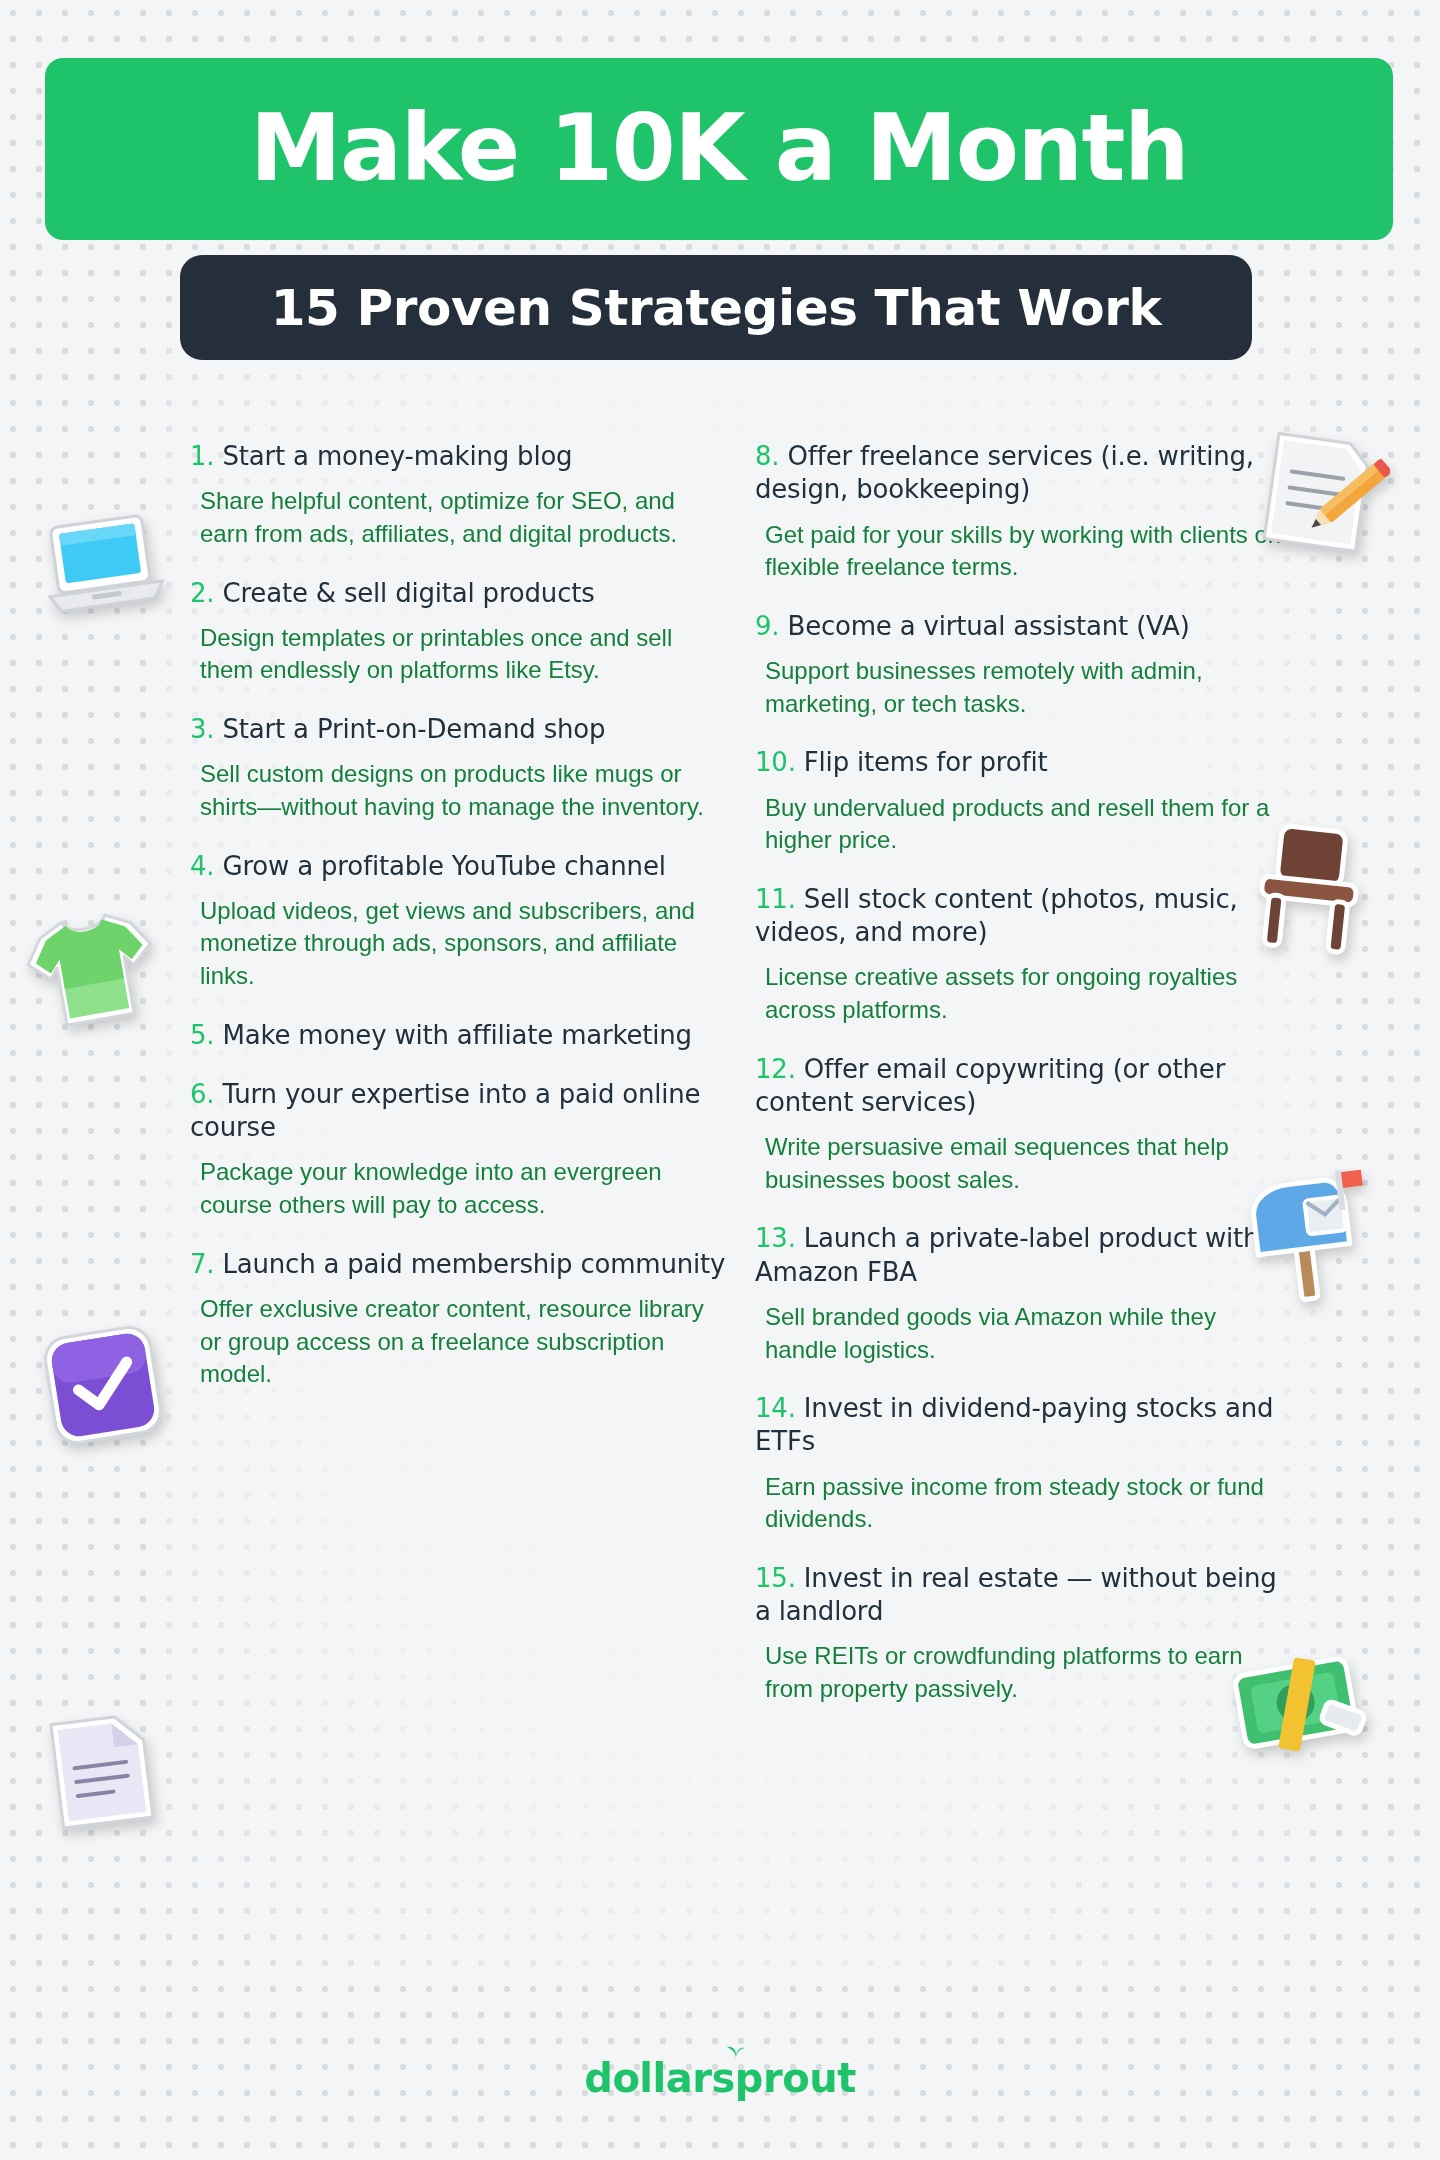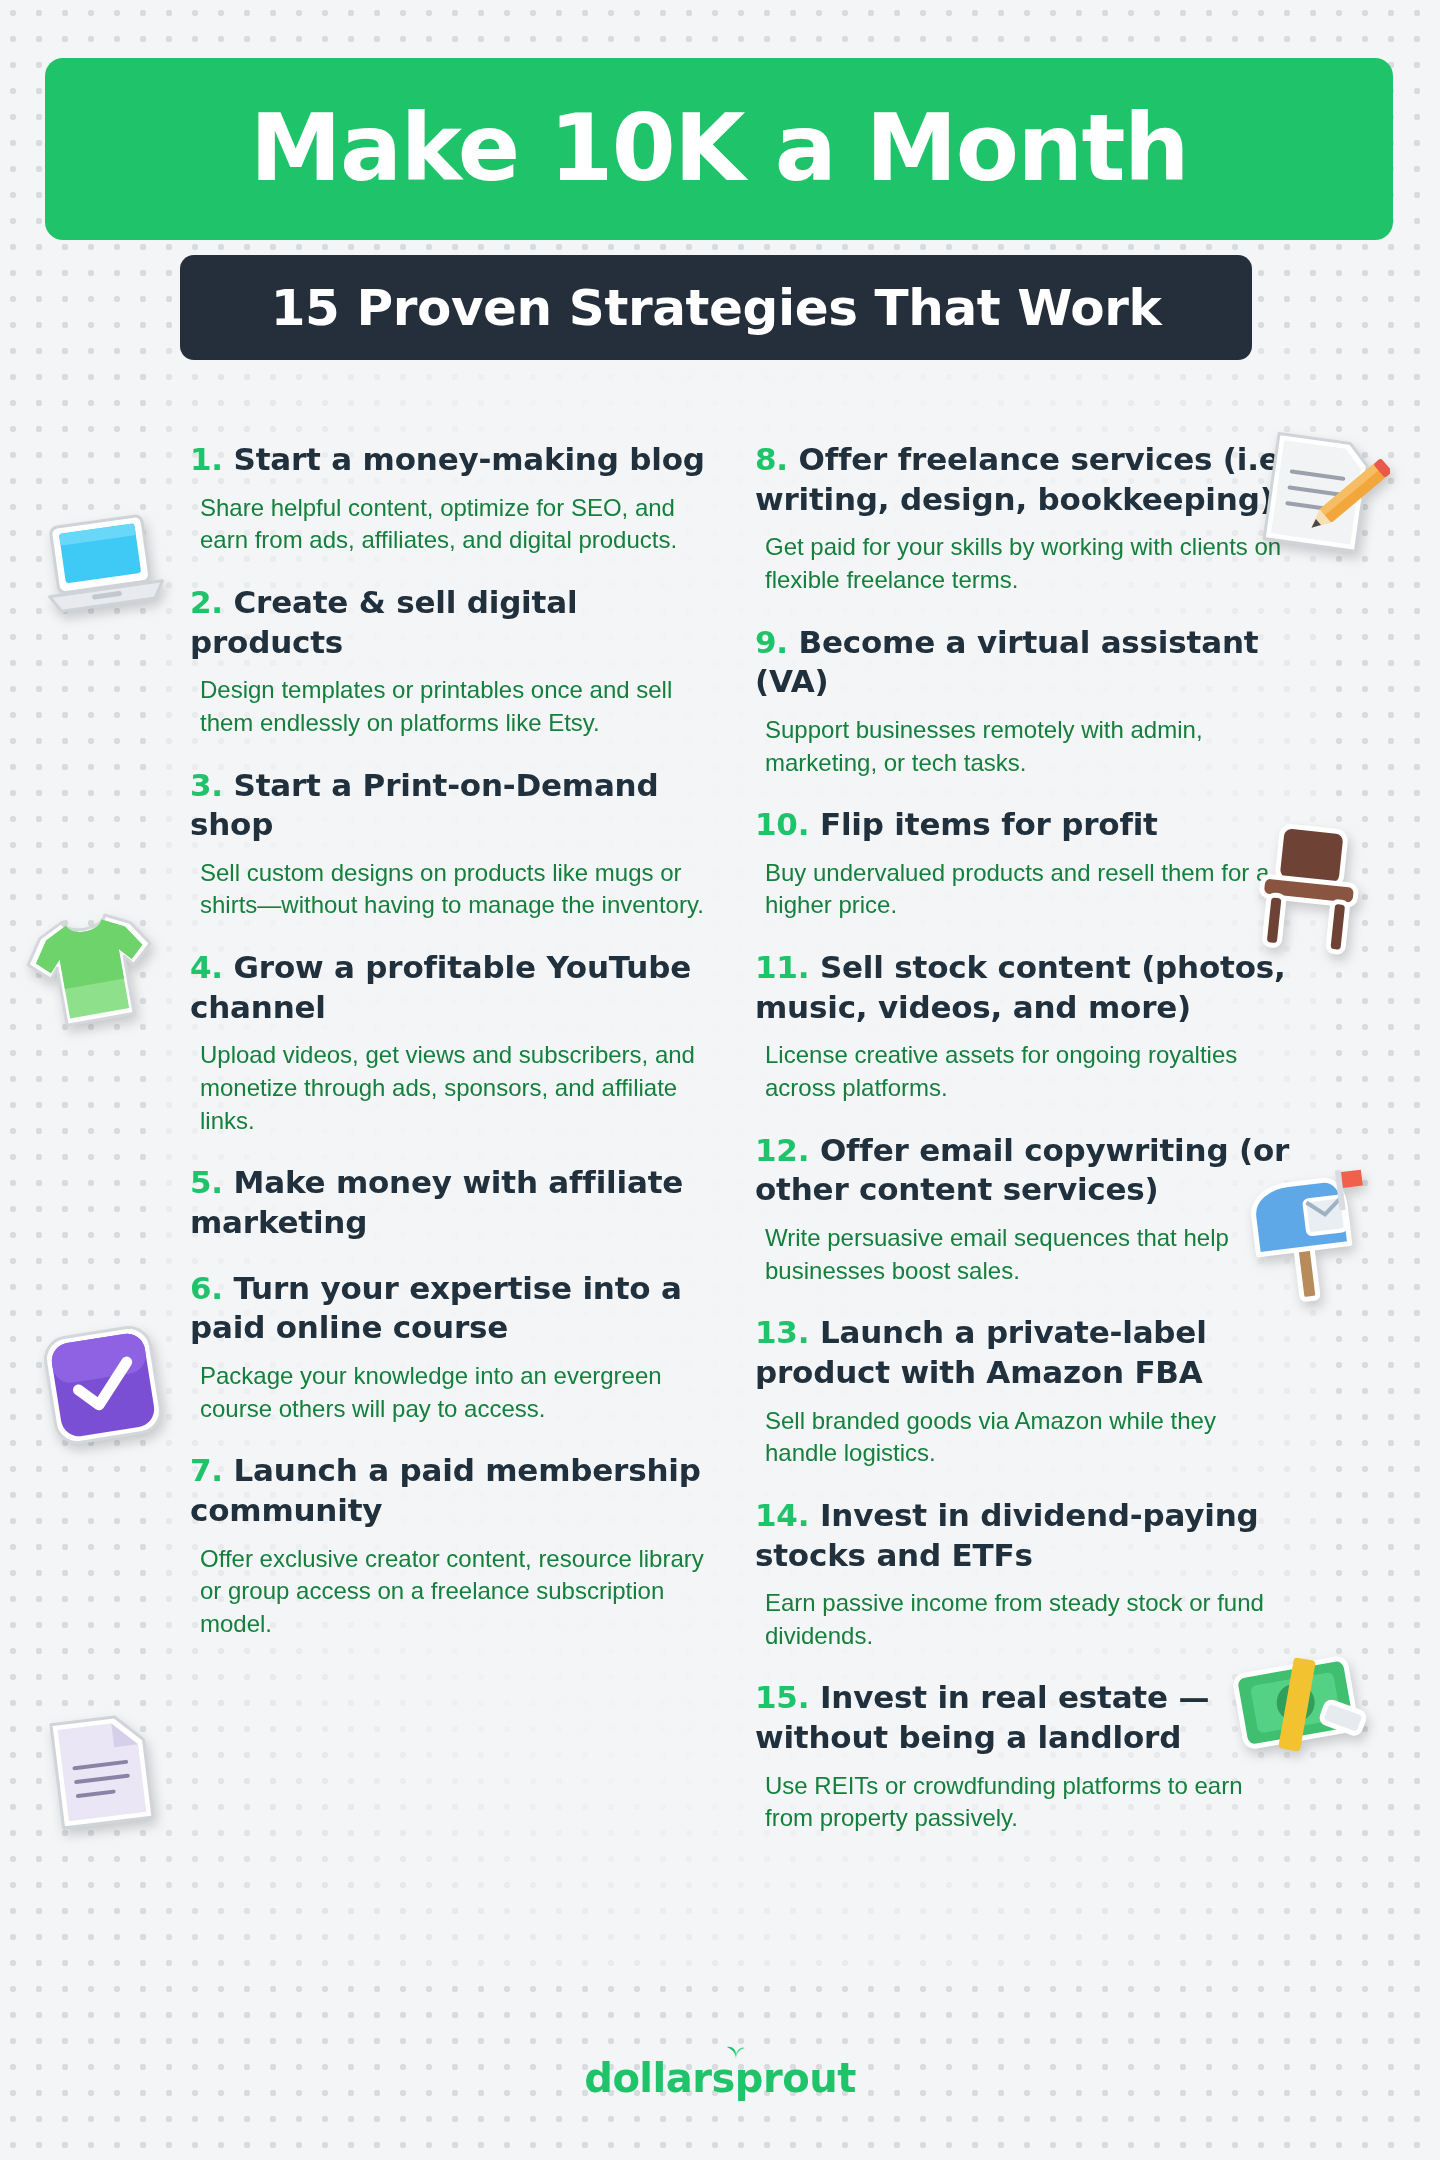--- a/index.html
+++ b/index.html
@@ -61,21 +61,21 @@
     font-weight: 700;
     font-family: "DejaVu Sans", sans-serif;
   }
   .subtitle-bar {
     position: absolute;
     left: 180px;
     top: 255px;
     width: 1072px;
     height: 105px;
     background: #242f3b;
-    border-radius: 14px;
+    border-radius: 22px;
     display: flex;
     align-items: center;
     justify-content: center;
   }
   .subtitle-bar h2 {
     margin: 0;
     color: #ffffff;
     font-size: 50px;
     line-height: 1;
     font-weight: 700;
@@ -88,23 +88,23 @@
     position: absolute;
     top: 440px;
     width: 545px;
   }
   .col-left { left: 190px; }
   .col-right { left: 755px; }
 
   .item { margin-bottom: 26px; }
   .item h3 {
     margin: 0 0 12px 0;
-    font-size: 31px;
+    font-size: 26px;
     line-height: 1.28;
-    font-weight: 700;
+    font-weight: 400;
     color: #20303c;
     font-family: "DejaVu Sans", sans-serif;
     letter-spacing: -0.2px;
   }
   .item h3 .num {
     color: #1fc36a;
   }
   .item p {
     margin: 10px;
     font-size: 24px;

